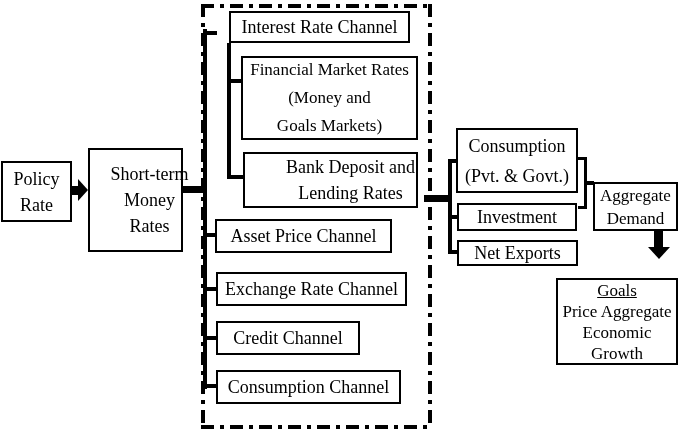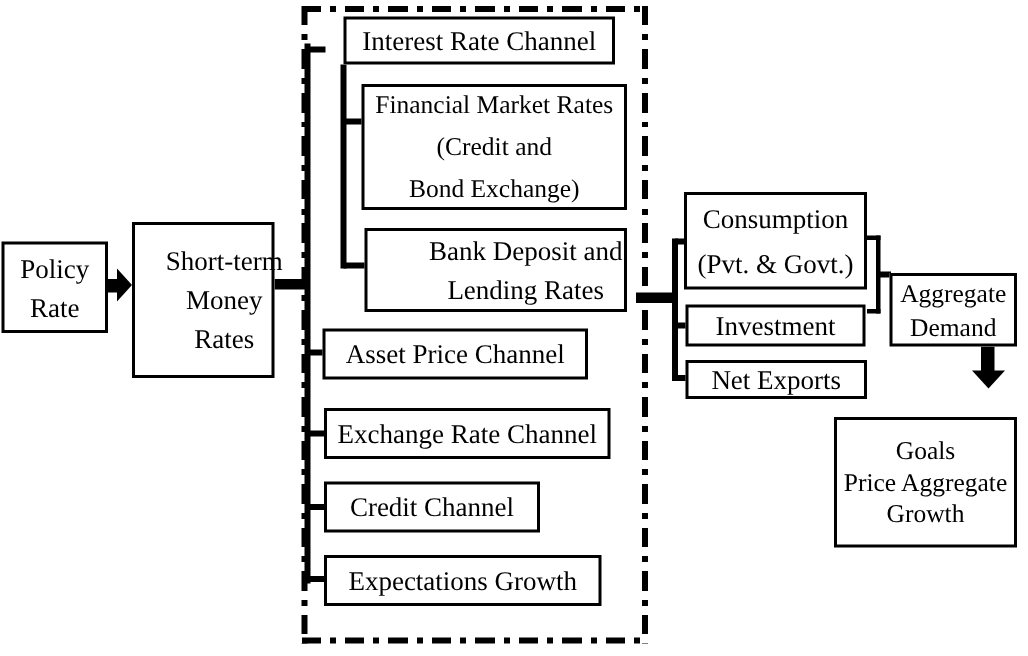--- a/index.html
+++ b/index.html
@@ -22,21 +22,21 @@
   .arrowhead-right{
     position:absolute;width:0;height:0;z-index:2;
     border-top:11px solid transparent;border-bottom:11px solid transparent;
     border-left:10px solid #000;
   }
   .arrowhead-down{
     position:absolute;width:0;height:0;z-index:2;
     border-left:11px solid transparent;border-right:11px solid transparent;
     border-top:12px solid #000;
   }
-  .goals-heading{}
+  .goals-heading{text-decoration:underline;}
 </style>
 </head>
 <body>
 
 <div class="dd dd-h" style="left:201px;top:4px;width:231px;"></div>
 <div class="dd dd-h" style="left:201px;top:425px;width:231px;"></div>
 <div class="dd dd-v" style="left:201px;top:4px;height:425px;"></div>
 <div class="dd dd-v" style="left:428px;top:4px;height:425px;"></div>
 
 <div class="conn" style="left:203px;top:29px;width:4px;height:360px;"></div>
@@ -80,43 +80,43 @@
   <div class="ln">Money</div>
   <div class="ln">Rates</div>
 </div>
 
 <div class="box" style="left:229px;top:11px;width:181px;height:32px;">
   <div class="ln">Interest Rate Channel</div>
 </div>
 
 <div class="box" style="left:241px;top:56px;width:177px;height:84px;line-height:28px;font-size:17px;">
   <div class="ln">Financial Market Rates</div>
-  <div class="ln">(Credit and</div>
-  <div class="ln">Bond Exchange)</div>
+  <div class="ln">(Money and</div>
+  <div class="ln">Goals Markets)</div>
 </div>
 
 <div class="box" style="left:243px;top:152px;width:175px;height:56px;padding-left:40px;">
   <div class="ln">Bank Deposit and</div>
   <div class="ln">Lending Rates</div>
 </div>
 
 <div class="box" style="left:215px;top:219px;width:177px;height:34px;">
   <div class="ln">Asset Price Channel</div>
 </div>
 
 <div class="box" style="left:216px;top:272px;width:191px;height:34px;">
   <div class="ln">Exchange Rate Channel</div>
 </div>
 
 <div class="box" style="left:216px;top:321px;width:144px;height:34px;">
   <div class="ln">Credit Channel</div>
 </div>
 
 <div class="box" style="left:216px;top:370px;width:185px;height:34px;">
-  <div class="ln">Expectations Growth</div>
+  <div class="ln">Consumption Channel</div>
 </div>
 
 <div class="box" style="left:456px;top:128px;width:122px;height:65px;line-height:30px;">
   <div class="ln">Consumption</div>
   <div class="ln">(Pvt. &amp; Govt.)</div>
 </div>
 
 <div class="box" style="left:457px;top:203px;width:120px;height:28px;">
   <div class="ln">Investment</div>
 </div>
@@ -126,14 +126,15 @@
 </div>
 
 <div class="box" style="left:593px;top:182px;width:85px;height:49px;line-height:23px;font-size:17px;">
   <div class="ln">Aggregate</div>
   <div class="ln">Demand</div>
 </div>
 
 <div class="box" style="left:556px;top:278px;width:122px;height:87px;line-height:21px;font-size:17px;">
   <div class="ln goals-heading">Goals</div>
   <div class="ln">Price Aggregate</div>
+  <div class="ln">Economic</div>
   <div class="ln">Growth</div>
 </div>
 
 </body></html>

